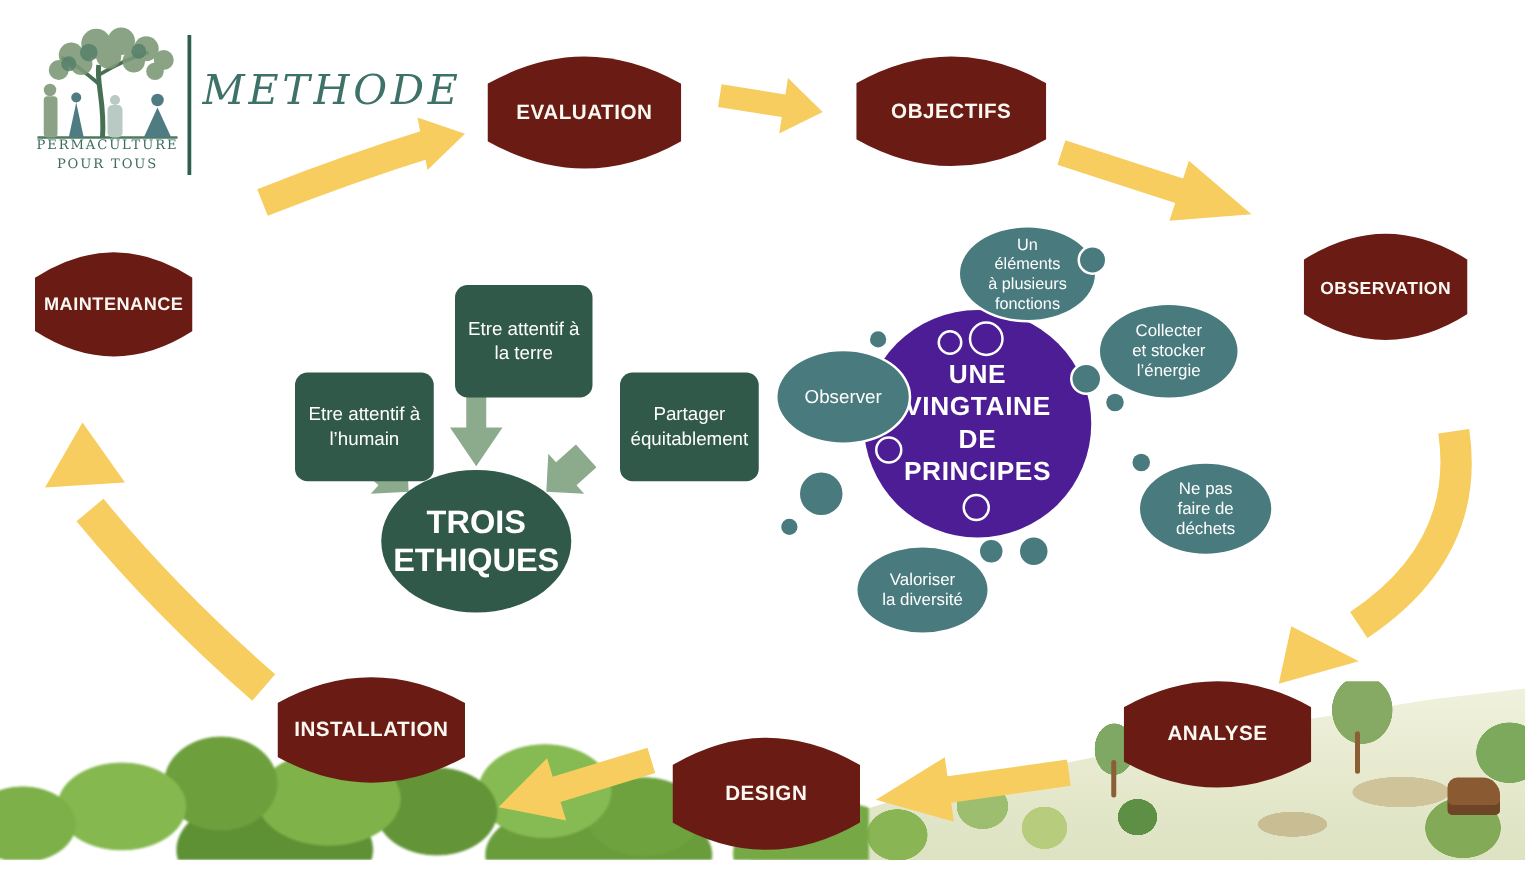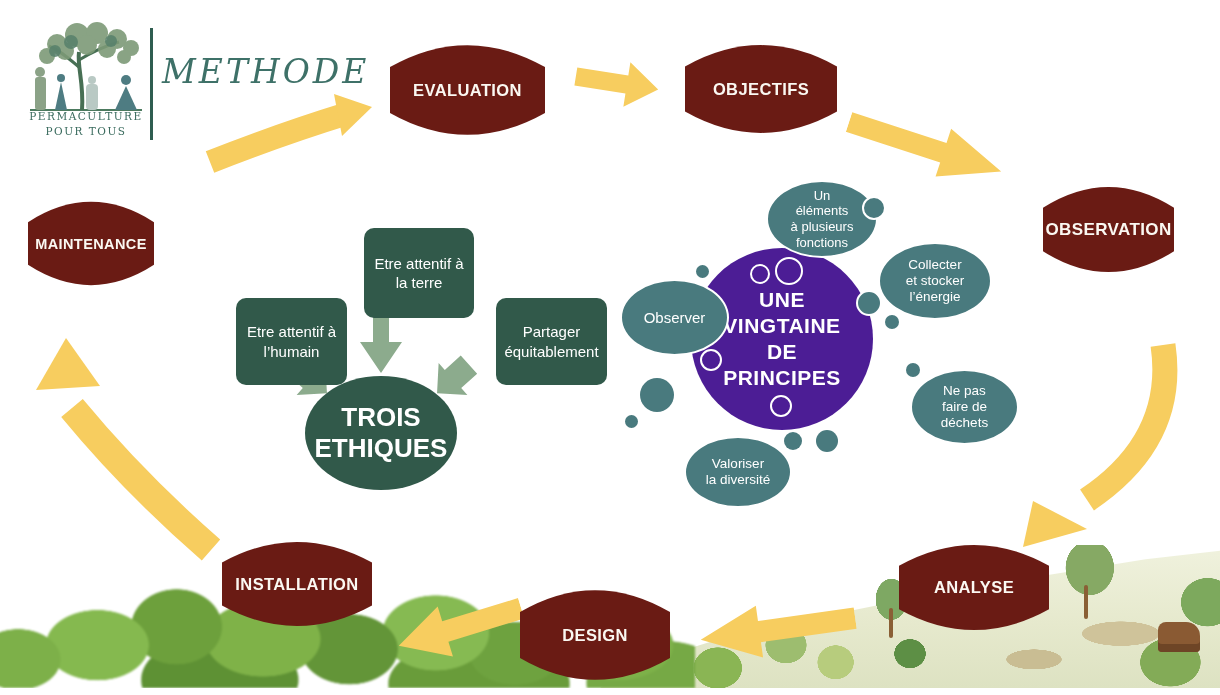--- a/index.html
+++ b/index.html
@@ -142,29 +142,29 @@
   <div class="badge" style="left:685px;top:40px;width:152px;height:98px;">
     <svg viewBox="0 0 150 96" preserveAspectRatio="none">
         <path d="M0,26 L0,70 Q75,112 150,70 L150,26 Q75,-16 0,26 Z" fill="#6A1B14"></path>
       </svg>
     <span>OBJECTIFS</span>
   </div>
   <div class="badge" style="left:1043px;top:182px;width:131px;height:95px;">
     <svg viewBox="0 0 150 96" preserveAspectRatio="none">
         <path d="M0,26 L0,70 Q75,112 150,70 L150,26 Q75,-16 0,26 Z" fill="#6A1B14"></path>
       </svg>
-    <span style="font-size:17px;">OBSERVATION</span>
+    <span style="font-size:14px;">OBSERVATION</span>
   </div>
   <div class="badge" style="left:858px;top:540px;width:150px;height:95px;margin-left:41px;">
     <svg viewBox="0 0 150 96" preserveAspectRatio="none">
         <path d="M0,26 L0,70 Q75,112 150,70 L150,26 Q75,-16 0,26 Z" fill="#6A1B14"></path>
       </svg>
     <span>ANALYSE</span>
   </div>
-  <div class="badge" style="left:520px;top:585px;width:150px;height:100px;">
+  <div class="badge" style="left:538px;top:585px;width:150px;height:100px;">
     <svg viewBox="0 0 150 96" preserveAspectRatio="none">
         <path d="M0,26 L0,70 Q75,112 150,70 L150,26 Q75,-16 0,26 Z" fill="#6A1B14"></path>
       </svg>
     <span>DESIGN</span>
   </div>
   <div class="badge" style="left:222px;top:537px;width:150px;height:94px;">
     <svg viewBox="0 0 150 96" preserveAspectRatio="none">
         <path d="M0,26 L0,70 Q75,112 150,70 L150,26 Q75,-16 0,26 Z" fill="#6A1B14"></path>
       </svg>
     <span>INSTALLATION</span>

